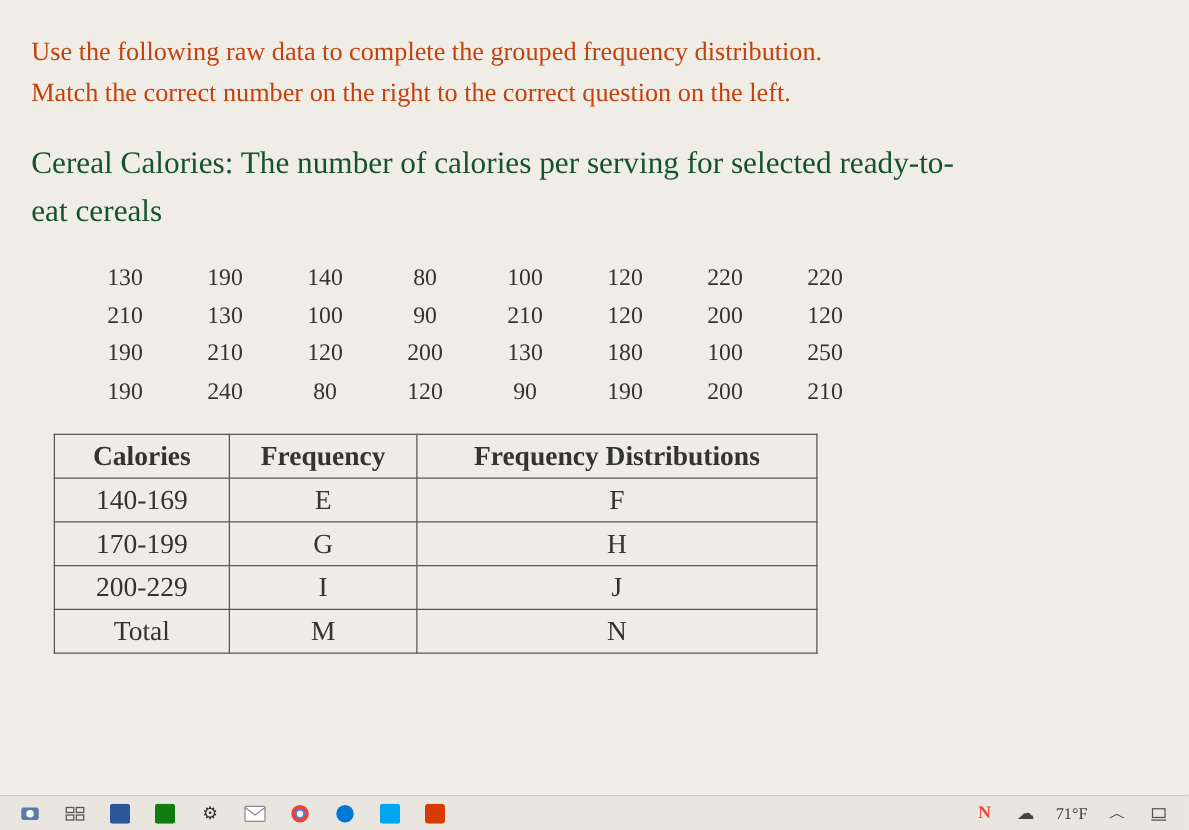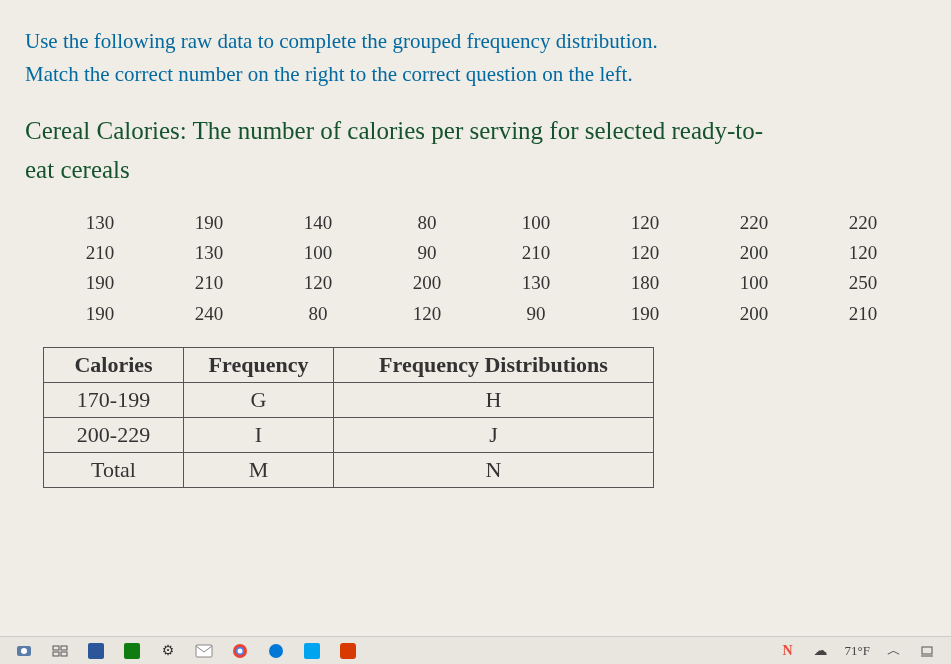--- a/index.html
+++ b/index.html
@@ -14,35 +14,34 @@
       height: 664px;
       padding: 25px 25px 0 25px;
       color: #333;
       position: relative;
       overflow: hidden;
     }
     .instruction {
       font-size: 21px;
       line-height: 1.55;
       margin-bottom: 22px;
-      color: #0369a1;
+      color: #c2410c;
     }
     .subtitle {
       font-size: 25px;
       line-height: 1.55;
       margin-bottom: 18px;
       color: #14532d;
     }
     .data-grid {
       margin-left: 35px;
       margin-bottom: 18px;
     }
     .data-row {
       display: flex;
-      gap: 29px;
     }
     .data-cell {
       width: 80px;
       text-align: center;
       font-size: 19px;
       line-height: 1.6;
       color: #333;
     }
     .freq-table {
       border-collapse: collapse;
@@ -156,20 +155,25 @@
 <table class="freq-table">
   <thead>
     <tr>
       <th class="col-cal">Calories</th>
       <th class="col-freq">Frequency</th>
       <th class="col-dist">Frequency Distributions</th>
     </tr>
   </thead>
   <tbody>
     <tr>
+      <td>140-169</td>
+      <td>E</td>
+      <td>F</td>
+    </tr>
+    <tr>
       <td>170-199</td>
       <td>G</td>
       <td>H</td>
     </tr>
     <tr>
       <td>200-229</td>
       <td>I</td>
       <td>J</td>
     </tr>
     <tr>

